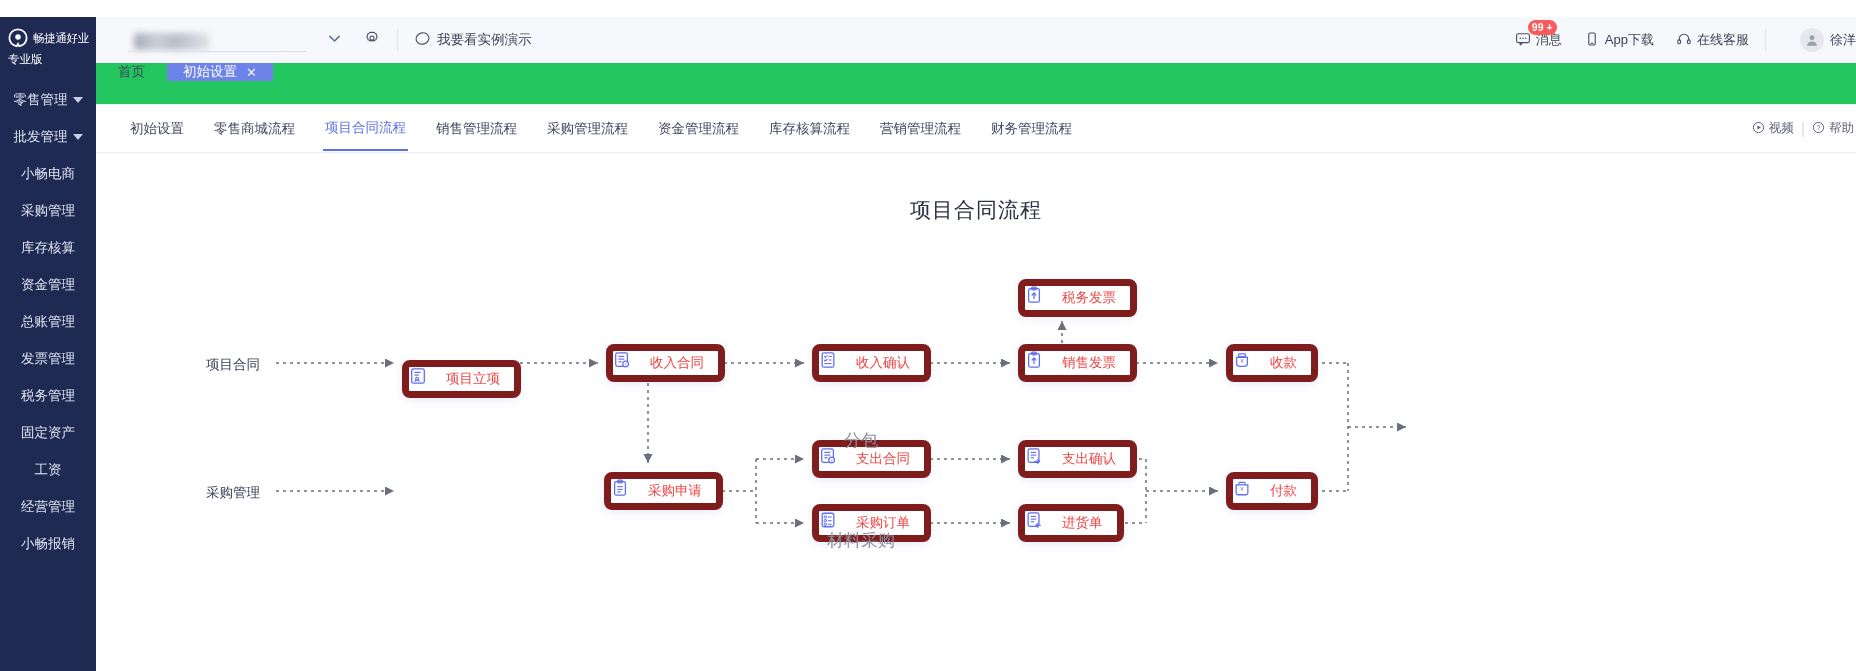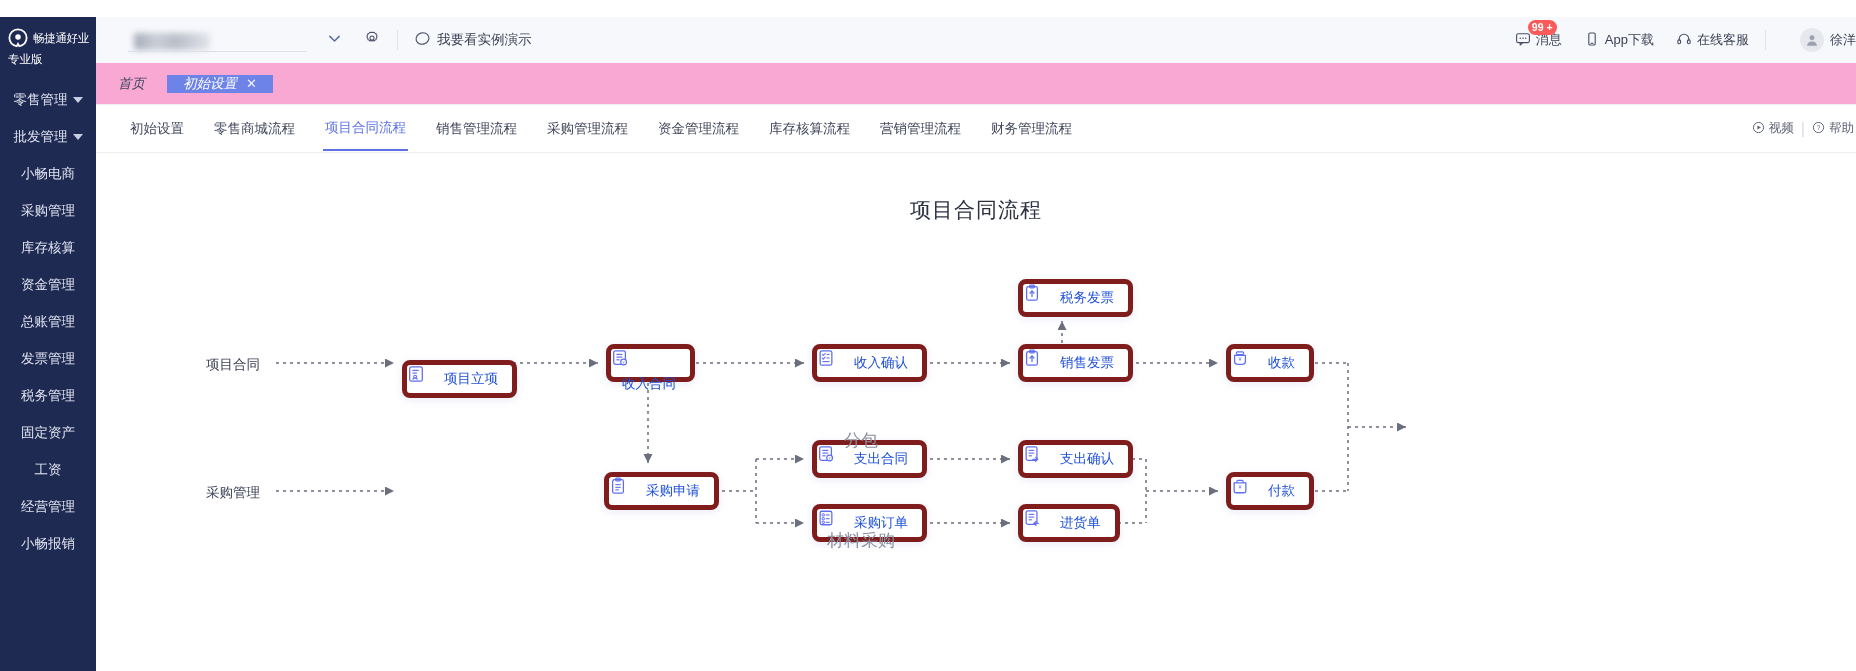--- a/index.html
+++ b/index.html
@@ -50,23 +50,22 @@
     position:absolute; top:-11px; left:13px; background:#fa5a5a; color:#fff;
     font-size:10.5px; line-height:14px; height:15px; padding:0 4px; border-radius:8px; font-weight:bold;
   }
   .avatar-wrap { display:flex; align-items:center; gap:6px; margin-left:18px; }
   .avatar { width:24px; height:24px; border-radius:50%; background:#e6e8ee; display:flex; align-items:center; justify-content:center; }
   .uname { font-size:13px; color:#3a3f51; }
 
   
   .tabstrip {
     position:absolute; left:96px; top:63px; right:0; height:42px;
-    background:#f9a8d4; display:flex; align-items:center;
+    background:#22c55e; display:flex; align-items:flex-start;
     border-bottom:1px solid #eceef3;
-    font-style:italic;
   }
   .tab-home {
     display:flex; align-items:center; padding:0 22px; font-size:13.5px; color:#40465c; cursor:pointer;
   }
   .tab-active {
     display:flex; align-items:center; gap:9px; padding:0 16px;
     background:#6d83e8; color:#fff; font-size:13.5px; cursor:pointer;
   }
   .tab-close { font-size:13px; opacity:.9; cursor:pointer; }
 
@@ -93,23 +92,23 @@
   }
   .flow { position:absolute; inset:0; }
   .flow svg { position:absolute; left:0; top:0; }
 
   .rowlabel {
     position:absolute; font-size:13.5px; color:#3d4256; white-space:nowrap;
   }
   .node {
     position:absolute; display:flex; align-items:center; gap:8px;
     height:38px; padding:0 14px 0 11px;
-    background:#fff; border:5px solid #7f1d1d; border-radius:8px;
+    background:#fff; border:7px solid #7f1d1d; border-radius:8px;
     box-shadow:0 2px 9px rgba(93,110,220,.13);
-    font-size:13.5px; color:#1d4ed8; white-space:nowrap; cursor:pointer;
+    font-size:13.5px; color:#ef4444; white-space:nowrap; cursor:pointer;
   }
   .node .ni { width:18px; height:18px; flex:0 0 18px; display:block; }
   .edge-label {
     position:absolute; font-size:17px; color:#8b8f9e; white-space:nowrap;
   }
 </style>
 </head>
 <body>
 
 <div id="app">
@@ -346,21 +345,21 @@
               <rect x="3" y="2" width="14" height="16" rx="2" fill="none" stroke="#5e6ef0" stroke-width="1.4"></rect>
               <line x1="6" y1="6" x2="13" y2="6" stroke="#5e6ef0" stroke-width="1.3"></line>
               <line x1="6" y1="9" x2="11" y2="9" stroke="#5e6ef0" stroke-width="1.3"></line>
               <circle cx="9" cy="13" r="1.6" fill="none" stroke="#5e6ef0" stroke-width="1.2"></circle>
               <path d="M6.6 16.5 c0-1.4 1.1-2.1 2.4-2.1 s2.4 .7 2.4 2.1" fill="none" stroke="#5e6ef0" stroke-width="1.2"></path>
             </svg>
         </span>
         <span>项目立项</span>
       </div>
 
-      <div class="node" style="left:510px; top:191px;flex-direction:column;">
+      <div class="node" style="left:510px; top:191px;">
         <span class="ni">
           <svg viewBox="0 0 20 20" width="18" height="18">
               <rect x="3" y="2" width="13" height="15" rx="2" fill="none" stroke="#5e6ef0" stroke-width="1.4"></rect>
               <line x1="6" y1="6" x2="12.5" y2="6" stroke="#5e6ef0" stroke-width="1.3"></line>
               <line x1="6" y1="9" x2="12.5" y2="9" stroke="#5e6ef0" stroke-width="1.3"></line>
               <line x1="6" y1="12" x2="9.5" y2="12" stroke="#5e6ef0" stroke-width="1.3"></line>
               <circle cx="14" cy="14.5" r="3.2" fill="#fff" stroke="#5e6ef0" stroke-width="1.3"></circle>
               <text x="14" y="16.6" font-size="4.4" text-anchor="middle" fill="#5e6ef0" font-family="Liberation Sans, sans-serif">¥</text>
             </svg>
         </span>

